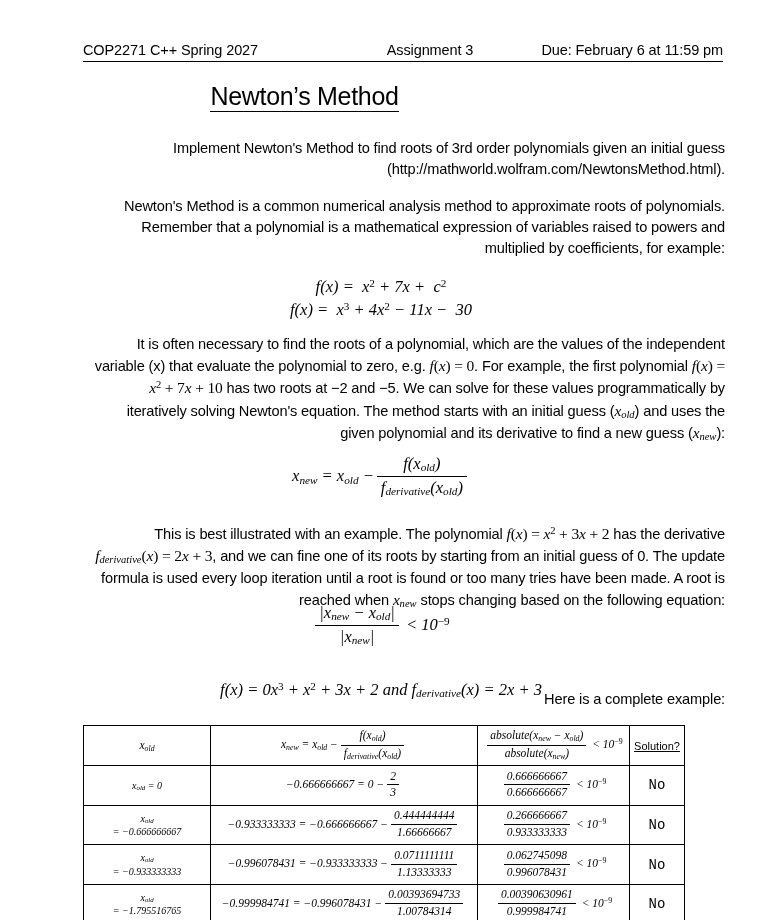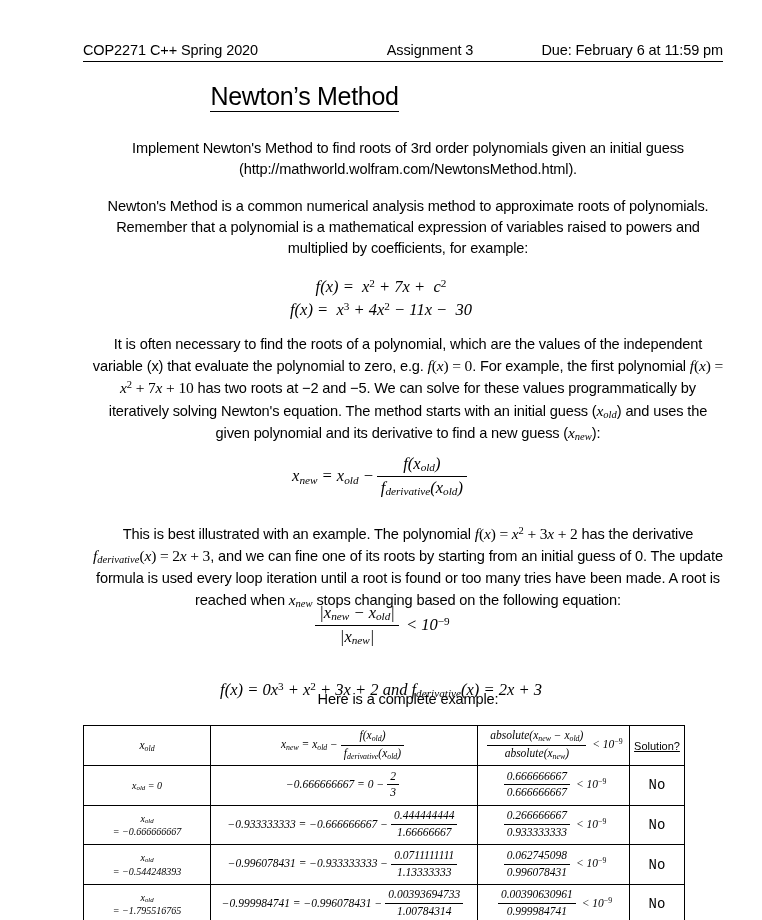--- a/index.html
+++ b/index.html
@@ -58,21 +58,21 @@
     position: absolute;
     left: 91px;
     top: 138px;
     width: 634px;
   }
   p.para {
     margin: 0 0 16px 0;
     font-size: 14.6px;
     line-height: 1.44;
     letter-spacing: -0.15px;
-    text-align: center;
+    text-align: right;
   }
   p.tight { margin-bottom: 0; }
 
   
   .m {
     font-family: "Liberation Serif", serif;
     font-style: italic;
     font-size: 15.5px;
   }
   .m .up { font-style: normal; }
@@ -181,21 +181,21 @@
   .frac-s .fden { padding: 1px 3px 0 3px; }
 
   .nowrap { white-space: nowrap; }
 </style>
 </head>
 <body>
 
 <div class="page">
 
   <div class="doc-header">
-    <div class="hdr-left">COP2271 C++ Spring 2020</div>
+    <div class="hdr-left">COP2271 C++ Spring 2027</div>
     <div class="hdr-center">Assignment 3</div>
     <div class="hdr-right">Due: February 6 at 11:59 pm</div>
   </div>
 
   <div class="doc-title">
     <span>Newton’s Method</span>
   </div>
 
   <div class="body-col">
 
@@ -290,21 +290,21 @@
           <span class="up">−0.933333333 = −0.666666667 −</span><span class="frac frac-s"><span class="fnum up">0.444444444</span><span class="fden up">1.66666667</span></span>
         </td>
         <td class="cell-math">
           <span class="nowrap"><span class="frac frac-s"><span class="fnum up">0.266666667</span><span class="fden up">0.933333333</span></span><span class="up">&nbsp;&lt; 10<sup class="sp">−9</sup></span></span>
         </td>
         <td class="cell-sol">No</td>
       </tr>
 
       <tr class="row-n">
         <td class="cell-a">
-          x<sub class="sb">old</sub><br><span class="up">= −0.544248393</span>
+          x<sub class="sb">old</sub><br><span class="up">= −0.933333333</span>
         </td>
         <td class="cell-math">
           <span class="up">−0.996078431 = −0.933333333 −</span><span class="frac frac-s"><span class="fnum up">0.0711111111</span><span class="fden up">1.13333333</span></span>
         </td>
         <td class="cell-math">
           <span class="nowrap"><span class="frac frac-s"><span class="fnum up">0.062745098</span><span class="fden up">0.996078431</span></span><span class="up">&nbsp;&lt; 10<sup class="sp">−9</sup></span></span>
         </td>
         <td class="cell-sol">No</td>
       </tr>
 

